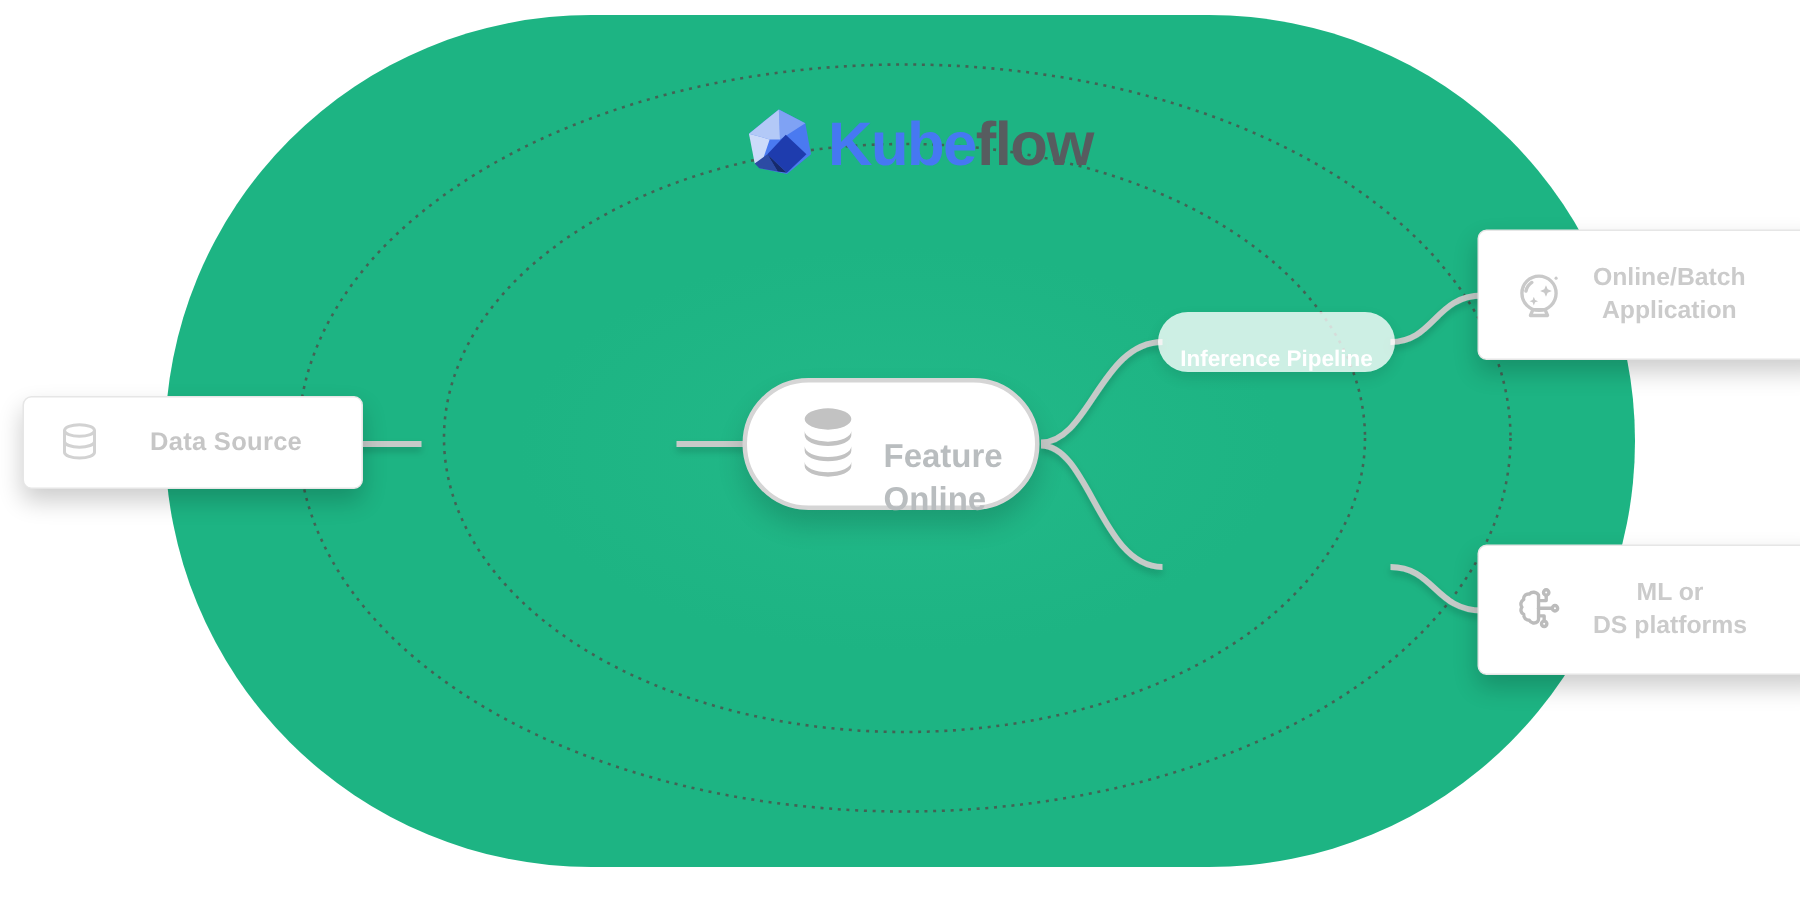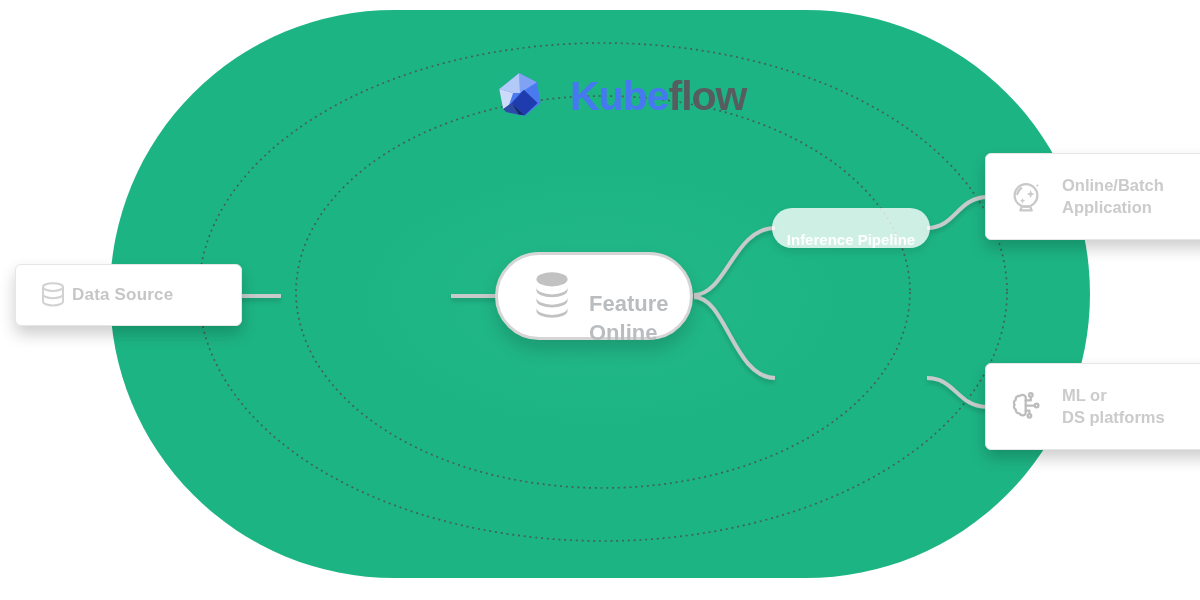--- a/index.html
+++ b/index.html
@@ -10,46 +10,46 @@
   .green-stadium{
     position:absolute;left:110px;top:10px;width:980px;height:568px;
     border-radius:284px;
     background:radial-gradient(ellipse 340px 180px at 50% 51%, var(--green-bg-light), var(--green-bg) 75%);
   }
   svg.overlay{position:absolute;left:0;top:0;width:1200px;height:600px;pointer-events:none;}
   .dotted-ellipse{fill:none;stroke:var(--dotted-line);stroke-width:1.7;stroke-dasharray:2 3.8;opacity:.8;}
   .connector{fill:none;stroke:var(--connector);stroke-width:4;}
 
   
-  .logo{position:absolute;left:497px;top:71px;display:flex;align-items:flex-end;gap:27px;}
+  .logo{position:absolute;left:497px;top:71px;display:flex;align-items:flex-end;gap:9px;}
   .logo-text{font-size:41px;font-weight:bold;letter-spacing:-1px;line-height:50px;}
   .logo-text .kube{color:var(--logo-kube);}
   .logo-text .flow{color:var(--logo-flow);}
 
   
   .card{
     position:absolute;background:var(--card-bg);border:1px solid var(--card-border);
     border-radius:6px;box-shadow:0 8px 16px rgba(0,0,0,.20);
     display:flex;align-items:center;
   }
   .card .icon{display:flex;align-items:center;justify-content:center;color:var(--icon-gray);}
   .card .label{color:var(--card-text);font-weight:bold;}
 
-  .data-source{left:15px;top:264px;width:203px;height:60px;padding-left:22px;gap:4px;align-items:center;}
+  .data-source{left:15px;top:264px;width:203px;height:60px;padding-left:22px;gap:32px;align-items:center;}
   .data-source .label{font-size:17px;letter-spacing:.2px;}
 
   .feature-store{
     left:495px;top:252px;width:198px;height:88px;border-radius:44px;
     border:3px solid var(--store-border);padding-left:34px;gap:17px;
     box-shadow:0 10px 18px rgba(0,0,0,.16);box-sizing:border-box;
   }
   .feature-store .label{color:var(--store-text);font-size:22px;line-height:29px;margin-top:43px;}
 
   .right-card{left:985px;width:208px;height:85px;padding-left:22px;gap:18px;}
-  .right-card .label{font-size:16.5px;line-height:21.5px;color:#cbcbcb;}
+  .right-card .label{font-size:16.5px;line-height:21.5px;color:#cbcbcb;text-align:center;}
   .online-batch{top:153px;}
   .ml-ds{top:363px;}
 
   
   .pill{
     position:absolute;background:var(--pill-bg);border-radius:20px;
     display:flex;align-items:flex-end;justify-content:center;
     color:var(--pill-text);font-weight:bold;
     box-shadow:0 4px 9px rgba(0,0,0,.10);
   }

